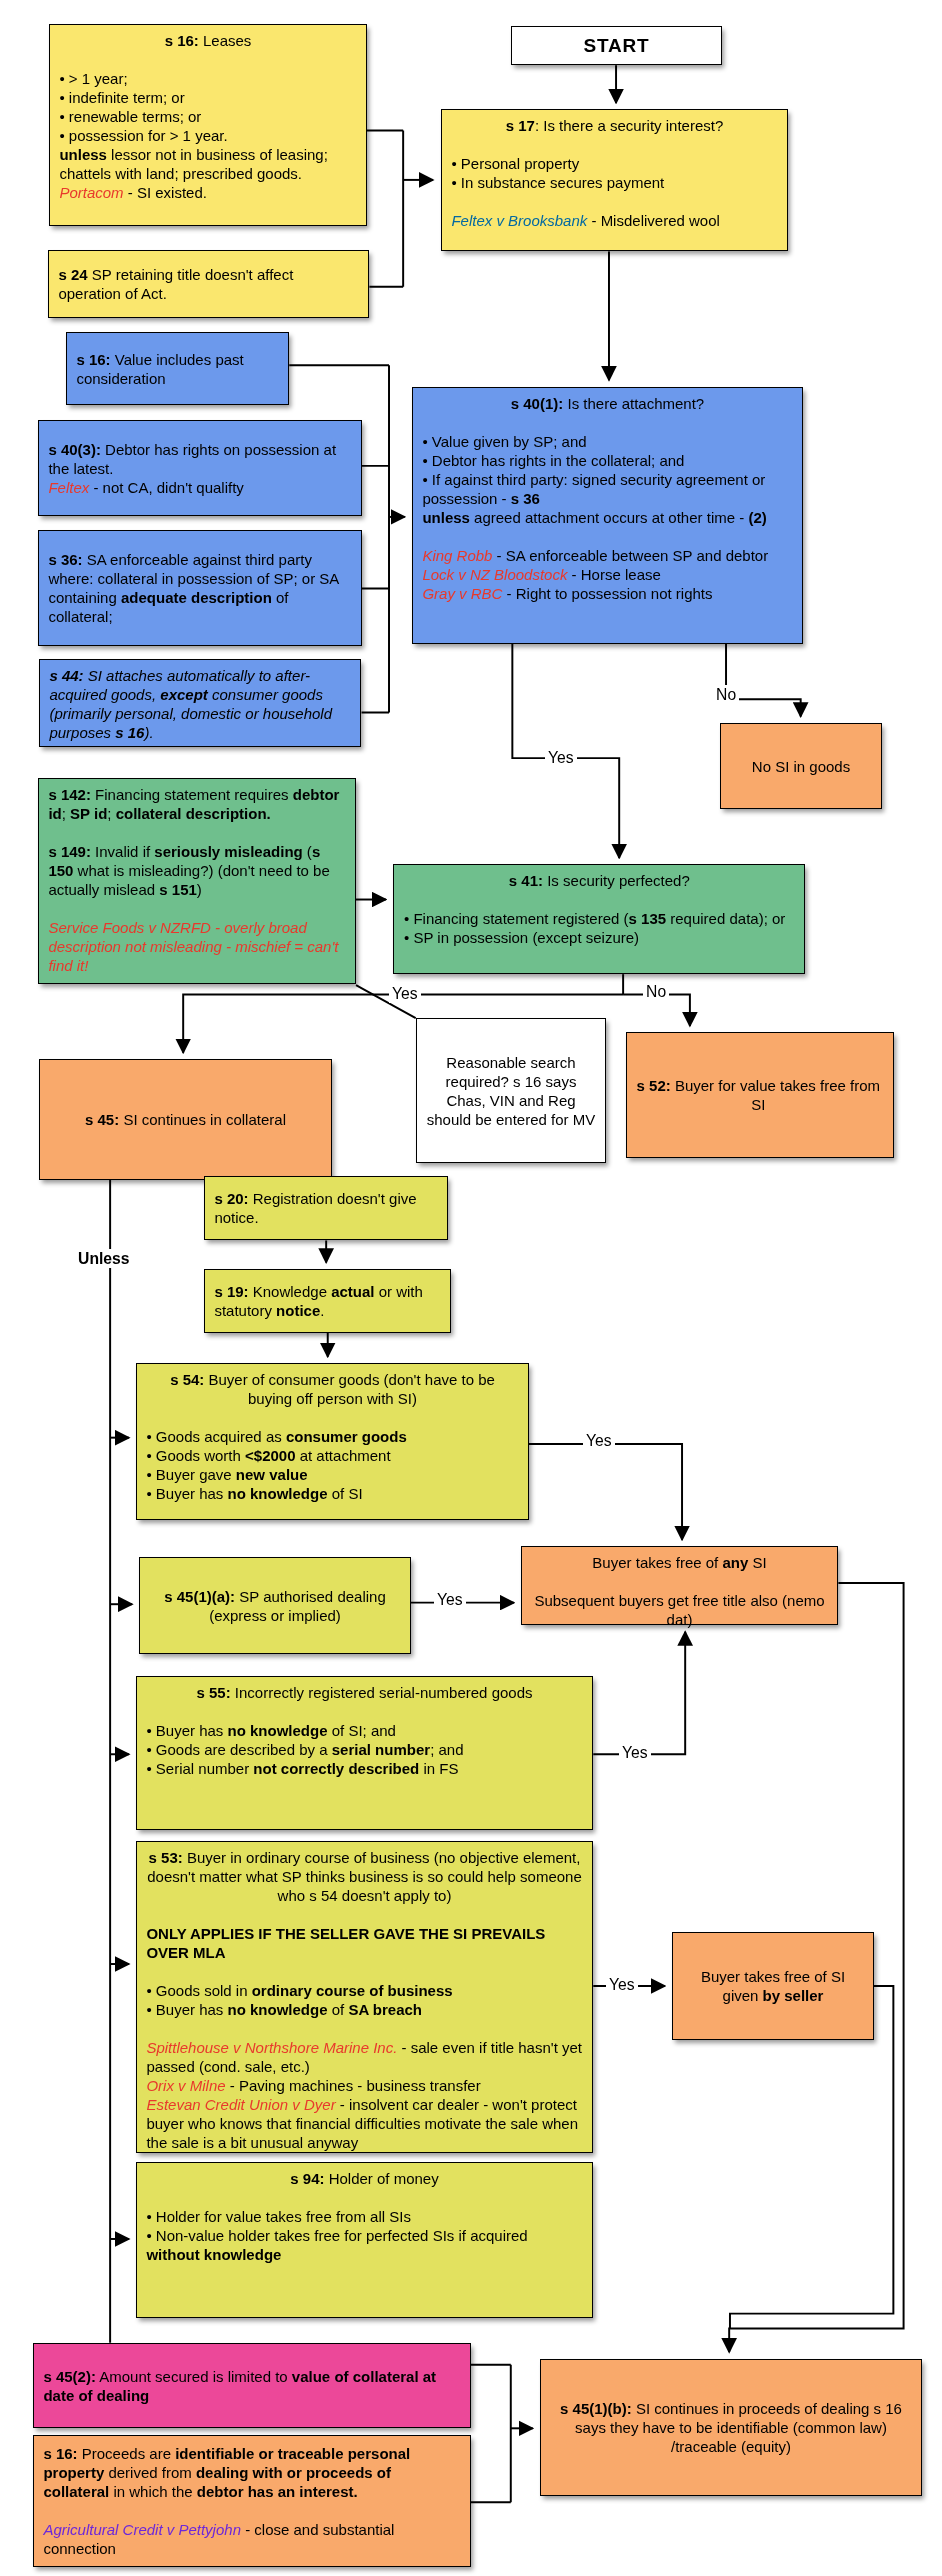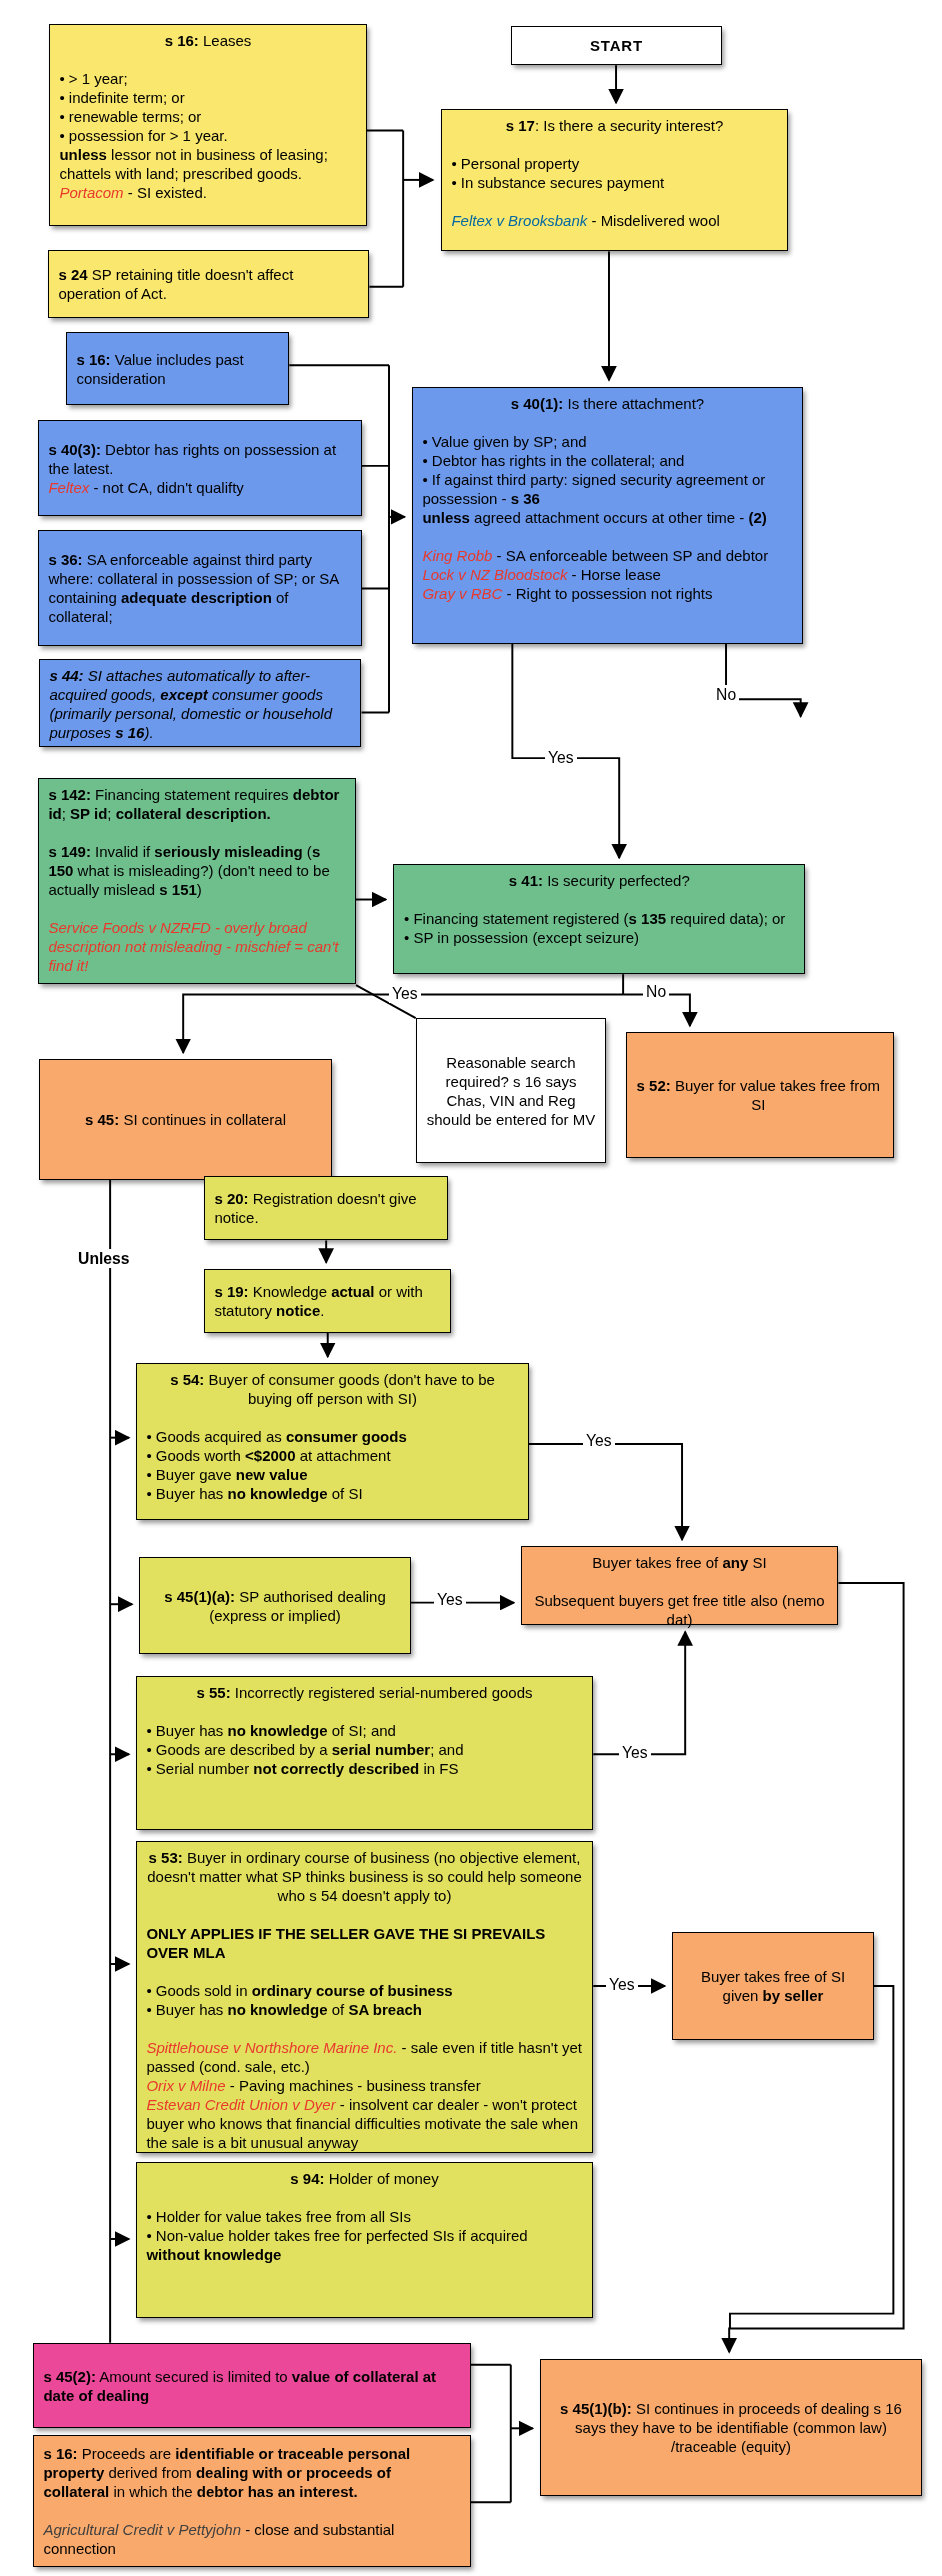--- a/index.html
+++ b/index.html
@@ -8,21 +8,21 @@
   #wires{position:absolute;left:0;top:0;z-index:1;}
   .node{position:absolute;box-sizing:border-box;border:1.6px solid #000;z-index:2;
         padding:6.3px 9.4px;font-size:15px;line-height:19px;
         box-shadow:3.1px 3.9px 4.7px rgba(0,0,0,.40);}
   .node .nt{text-align:center;margin-bottom:0;}
   .node .np{min-height:19px;}
   .tc{text-align:center;}
   .vc{display:flex;flex-direction:column;justify-content:center;}
   .lbl{position:absolute;z-index:3;background:#fff;padding:0 3.1px;font-size:15.7px;line-height:19px;}
   .lbl.b{font-weight:bold;}
-  #n-start{font-size:15px;letter-spacing:0.8px;}
+  #n-start{font-size:19px;letter-spacing:0.8px;}
 </style>
 </head>
 <body>
 
 <div id="stage">
 
   <svg id="wires" width="943" height="2576" viewBox="0 0 1200 3279">
     <defs>
       <marker id="ah" viewBox="0 0 10 10" refX="9" refY="5" markerWidth="8" markerHeight="8" orient="auto-start-reverse" markerUnits="strokeWidth">
         <path d="M0,0 L10,5 L0,10 z" fill="#000"></path>
@@ -110,20 +110,23 @@
       <div class="np">&nbsp;</div>
       <div class="np"><span>• Value given by SP; and</span></div>
       <div class="np"><span>• Debtor has rights in the collateral; and</span></div>
       <div class="np"><span>• If against third party: signed security agreement or possession - </span><span style="font-weight: bold;">s 36</span></div>
       <div class="np"><span style="font-weight: bold;">unless</span><span> agreed attachment occurs at other time - </span><span style="font-weight: bold;">(2)</span></div>
       <div class="np">&nbsp;</div>
       <div class="np"><span style="font-style: italic; color: rgb(232, 57, 44);">King Robb</span><span> - SA enforceable between SP and debtor</span></div>
       <div class="np"><span style="font-style: italic; color: rgb(232, 57, 44);">Lock v NZ Bloodstock</span><span> - Horse lease</span></div>
       <div class="np"><span style="font-style: italic; color: rgb(232, 57, 44);">Gray v RBC</span><span> - Right to possession not rights</span></div>
     </div>
+  <div class="node tc vc" style="left: 720px; top: 723px; width: 162px; height: 86px; background: rgb(249, 169, 107);">
+      <div class="np"><span>No SI in goods</span></div>
+    </div>
   <div class="node" style="left: 393px; top: 864px; width: 412px; height: 110px; background: rgb(111, 191, 141); padding-left: 10px;">
       <div class="nt"><span style="font-weight: bold;">s 41:</span><span> Is security perfected?</span></div>
       <div class="np">&nbsp;</div>
       <div class="np"><span>• Financing statement registered (</span><span style="font-weight: bold;">s 135</span><span> required data); or</span></div>
       <div class="np"><span>• SP in possession (except seizure)</span></div>
     </div>
   <div class="node tc vc" style="left: 416px; top: 1018px; width: 190px; height: 145px; background: rgb(255, 255, 255);">
       <div class="np"><span>Reasonable search required? s 16 says Chas, VIN and Reg should be entered for MV</span></div>
     </div>
   <div class="node tc vc" style="left: 39px; top: 1059px; width: 293px; height: 121px; background: rgb(249, 169, 107);">
@@ -181,21 +184,21 @@
       <div class="np">&nbsp;</div>
       <div class="np"><span>• Holder for value takes free from all SIs</span></div>
       <div class="np"><span>• Non-value holder takes free for perfected SIs if acquired </span><span style="font-weight: bold;">without knowledge</span></div>
     </div>
   <div class="node vc" style="left: 33px; top: 2343px; width: 438px; height: 85px; background: #ec4899;">
       <div class="np"><span style="font-weight: bold;">s 45(2):</span><span> Amount secured is limited to </span><span style="font-weight: bold;">value of collateral at date of dealing</span></div>
     </div>
   <div class="node vc" style="left: 33px; top: 2435px; width: 438px; height: 132px; background: rgb(249, 169, 107);">
       <div class="np"><span style="font-weight: bold;">s 16:</span><span> Proceeds are </span><span style="font-weight: bold;">identifiable or traceable personal property</span><span> derived from </span><span style="font-weight: bold;">dealing with or proceeds of collateral</span><span> in which the </span><span style="font-weight: bold;">debtor has an interest.</span></div>
       <div class="np">&nbsp;</div>
-      <div class="np"><span style="font-style: italic; color: #404040;">Agricultural Credit v Pettyjohn</span><span> - close and substantial connection</span></div>
+      <div class="np"><span style="font-style: italic; color: #6d28d9;">Agricultural Credit v Pettyjohn</span><span> - close and substantial connection</span></div>
     </div>
   <div class="node tc vc" style="left: 540px; top: 2359px; width: 382px; height: 137px; background: rgb(249, 169, 107);">
       <div class="np"><span style="font-weight: bold;">s 45(1)(b):</span><span> SI continues in proceeds of dealing s 16 says they have to be identifiable (common law) /traceable (equity)</span></div>
     </div>
 
   <div class="lbl" style="left:545px;top:748px">Yes</div>
   <div class="lbl" style="left:713px;top:685px">No</div>
   <div class="lbl" style="left:389px;top:984px">Yes</div>
   <div class="lbl" style="left:643px;top:982px">No</div>
   <div class="lbl b" style="left:75px;top:1249px">Unless</div>

